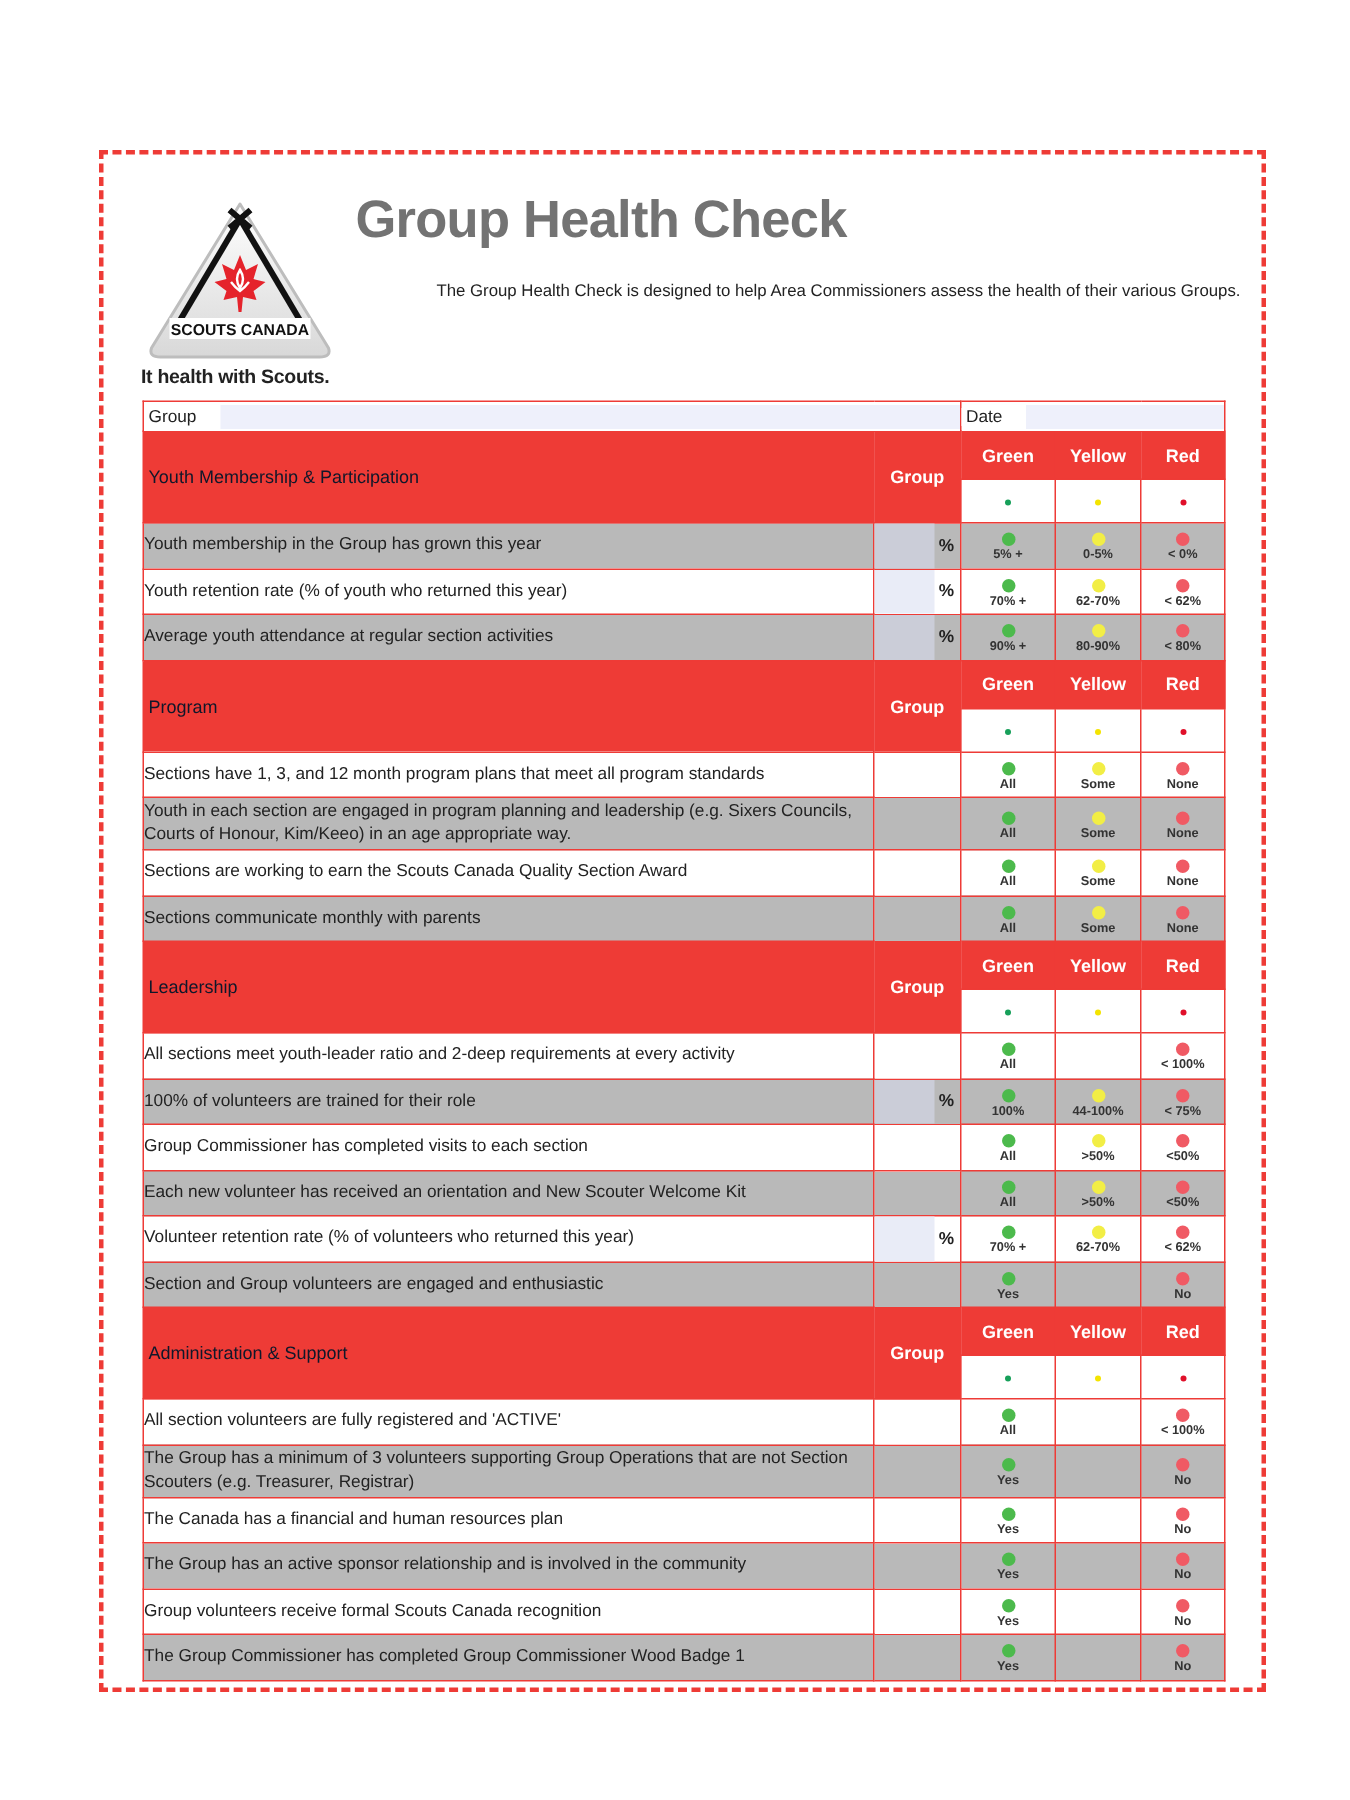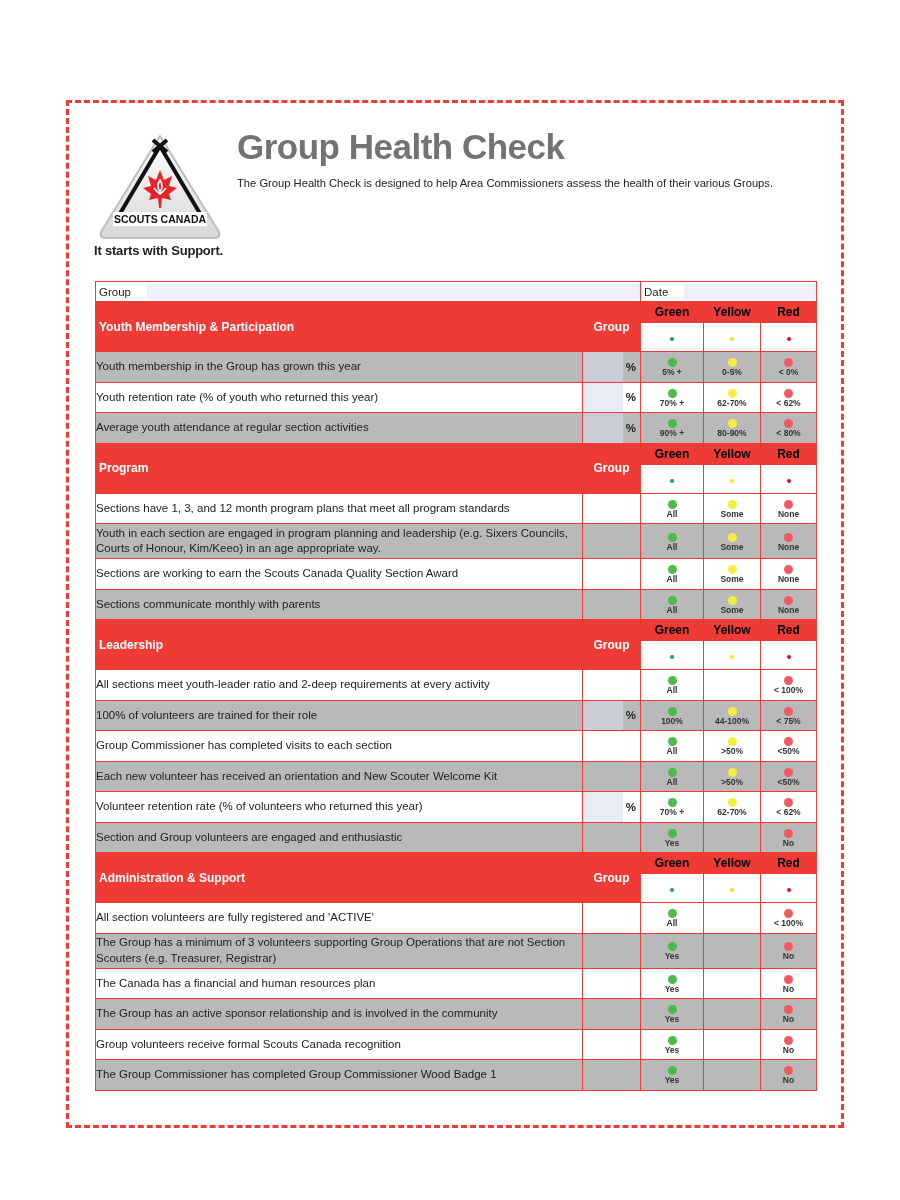--- a/index.html
+++ b/index.html
@@ -2,36 +2,36 @@
 <html><head>
 <meta charset="utf-8">
 <style>
   html, body { margin:0; padding:0; background:#ffffff; }
   body { width:900px; height:1200px; position:relative; font-family:"Liberation Sans", sans-serif; overflow:hidden; }
   .frame { position:absolute; left:66px; top:100px; width:778px; height:1028px; border:3px dashed #ee3b36; box-sizing:border-box; }
   .logo { position:absolute; left:95px; top:128px; width:130px; height:135px; }
   .logo svg { display:block; }
   .tagline { position:absolute; left:94px; top:243px; font-size:13px; font-weight:bold; color:#222; letter-spacing:-0.2px; }
   .title { position:absolute; left:237px; top:127px; font-size:35px; font-weight:bold; color:#737373; letter-spacing:-0.5px; }
-  .intro { position:absolute; left:237px; top:175px; width:590px; font-size:11.2px; line-height:16.4px; color:#222; }
+  .intro { position:absolute; left:237px; top:186px; width:590px; font-size:11.2px; line-height:16.4px; color:#222;text-align:right; }
   .intro div { white-space:nowrap; }
 
-  table.hc { position:absolute; left:95px; top:281px; width:721px; border-collapse:collapse; table-layout:fixed; font-size:11.5px; color:#222; }
+  table.hc { position:absolute; left:95px; top:267px; width:721px; border-collapse:collapse; table-layout:fixed; font-size:11.5px; color:#222; }
   table.hc td { border:1.5px solid #ee3b36; padding:0; vertical-align:middle; box-sizing:border-box; }
   col.c-desc { width:487px; } col.c-grp { width:58px; } col.c-g { width:63px; } col.c-y { width:57px; } col.c-r { width:56px; }
 
   .meta-row td { height:20px; background:#fff; font-size:11.5px; }
   .meta-label { display:inline-block; padding-left:3px; width:48px; background:#fff; }
   .meta-cell { position:relative; white-space:nowrap; }
   .meta-cell .inner { display:flex; align-items:center; height:18px; }
   .meta-cell .fill { flex:1; height:16px; background:#eef0fb; }
 
-  .sec td.sec-title { background:#ee3b36; color:#ffffff; font-weight:bold; font-size:12px; padding-left:3px; }
+  .sec td.sec-title { background:#ee3b36; color:#0f172a; font-weight:normal; font-size:12px; padding-left:3px; }
   .sec td.sec-group { background:#ee3b36; color:#fff; font-weight:bold; font-size:12px; text-align:center; }
-  .sec td.sec-col { background:#ee3b36; color:#000000; font-weight:bold; font-size:12px; text-align:center; height:21px; }
+  .sec td.sec-col { background:#ee3b36; color:#ffffff; font-weight:bold; font-size:12px; text-align:center; height:32px; }
   .sec td.sec-dot { background:#fff; height:29px; text-align:center; }
   .mini { display:inline-block; width:4px; height:4px; border-radius:50%; }
 
   tr.row td { height:30.5px; }
   tr.row.tall td { height:35px;margin-top:24px; }
   tr.row.white td { background:#ffffff; }
   tr.row.grey td { background:#b9b9b9; }
   td.desc { padding-left:3px; line-height:15.5px; }
   td.grp { position:relative; }
   td.grp .field { position:absolute; left:0; top:0; bottom:0; width:40px; background:#e9ecf7; }
@@ -60,21 +60,21 @@
     <path d="M65 8 L124 104 Q126 110 118 110 L12 110 Q4 110 6 104 Z" fill="url(#lg)" stroke="#bdbdbd" stroke-width="2" stroke-linejoin="round"></path>
     <path d="M65 18 L110 94" stroke="#111" stroke-width="4" fill="none"></path>
     <path d="M65 18 L20 94" stroke="#111" stroke-width="4" fill="none"></path>
     <path d="M58 12 L72 24 M72 12 L58 24" stroke="#111" stroke-width="4"></path>
     <path d="M65 42 L69 52 L77 48 L74 58 L82 60 L74 66 L76 72 L67 70 L66 80 L64 80 L63 70 L54 72 L56 66 L48 60 L56 58 L53 48 L61 52 Z" fill="#e5232b"></path>
     <path d="M65 52 Q61 58 65 64 Q69 58 65 52 Z M59 60 Q62 64 65 66 Q68 64 71 60" stroke="#fff" stroke-width="1.6" fill="none"></path>
     <rect x="18" y="84" width="94" height="14" fill="#fff"></rect>
     <text x="65" y="95" font-family="Liberation Sans, sans-serif" font-size="10.5" font-weight="bold" text-anchor="middle" fill="#111">SCOUTS CANADA</text>
   </svg>
 </div>
-<div class="tagline">It starts with Support.</div>
+<div class="tagline">It health with Scouts.</div>
 
 <div class="title">Group Health Check</div>
 <div class="intro">
   <div>The Group Health Check is designed to help Area Commissioners assess the health of their various Groups.</div>
 </div>
 
 <table class="hc">
   <colgroup>
     <col class="c-desc">
       <col class="c-grp">

